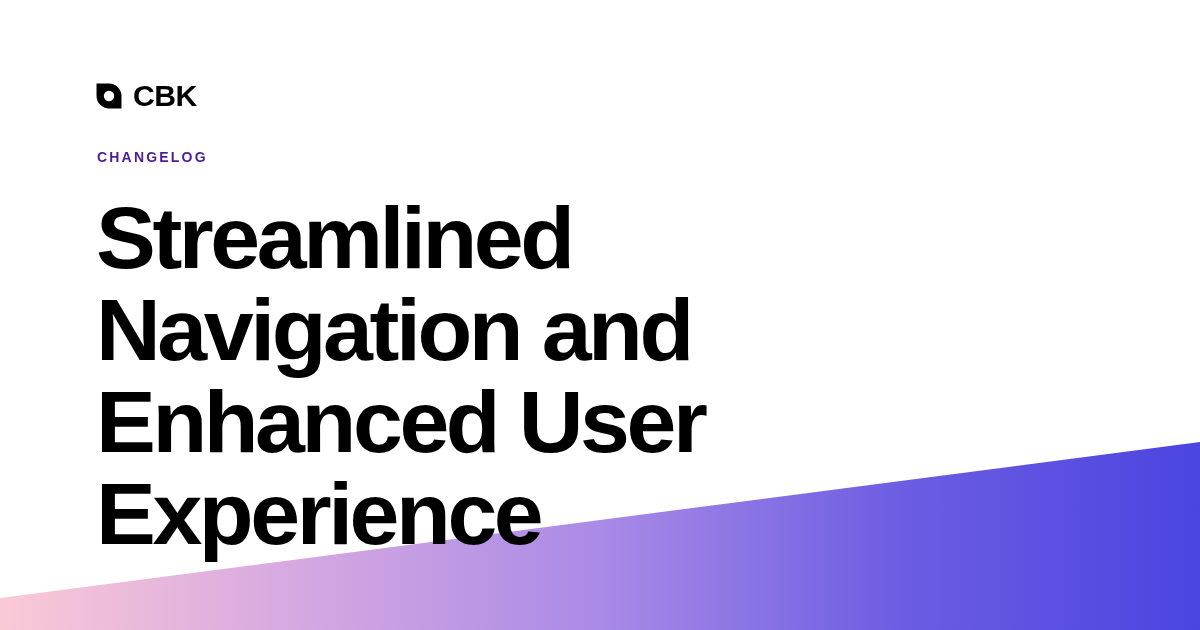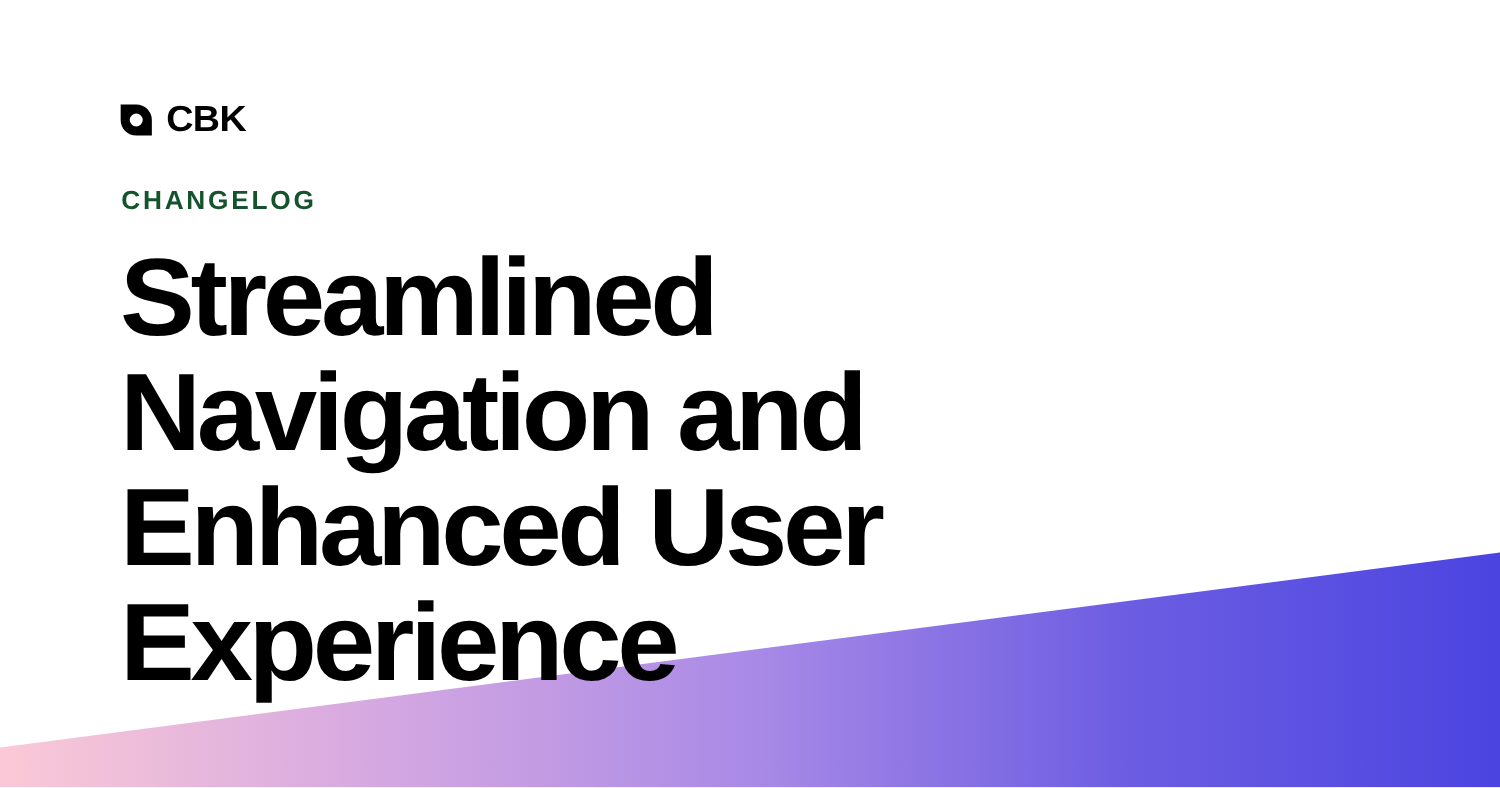--- a/index.html
+++ b/index.html
@@ -74,24 +74,24 @@
     transform: scaleX(1.04);
     transform-origin: left center;
   }
 
   
   .eyebrow {
     position: absolute;
     left: 81px;
     top: 150px;
     font-family: "Liberation Sans", "DejaVu Sans", sans-serif;
-    font-size: 21px;
+    font-size: 14px;
     font-weight: 700;
     letter-spacing: 2.2px;
-    color: #14532d;
+    color: #4c1d95;
     line-height: 1;
     text-transform: uppercase;
   }
 
   
   .headline {
     position: absolute;
     left: 80px;
     top: 192px;
     width: 840px;

